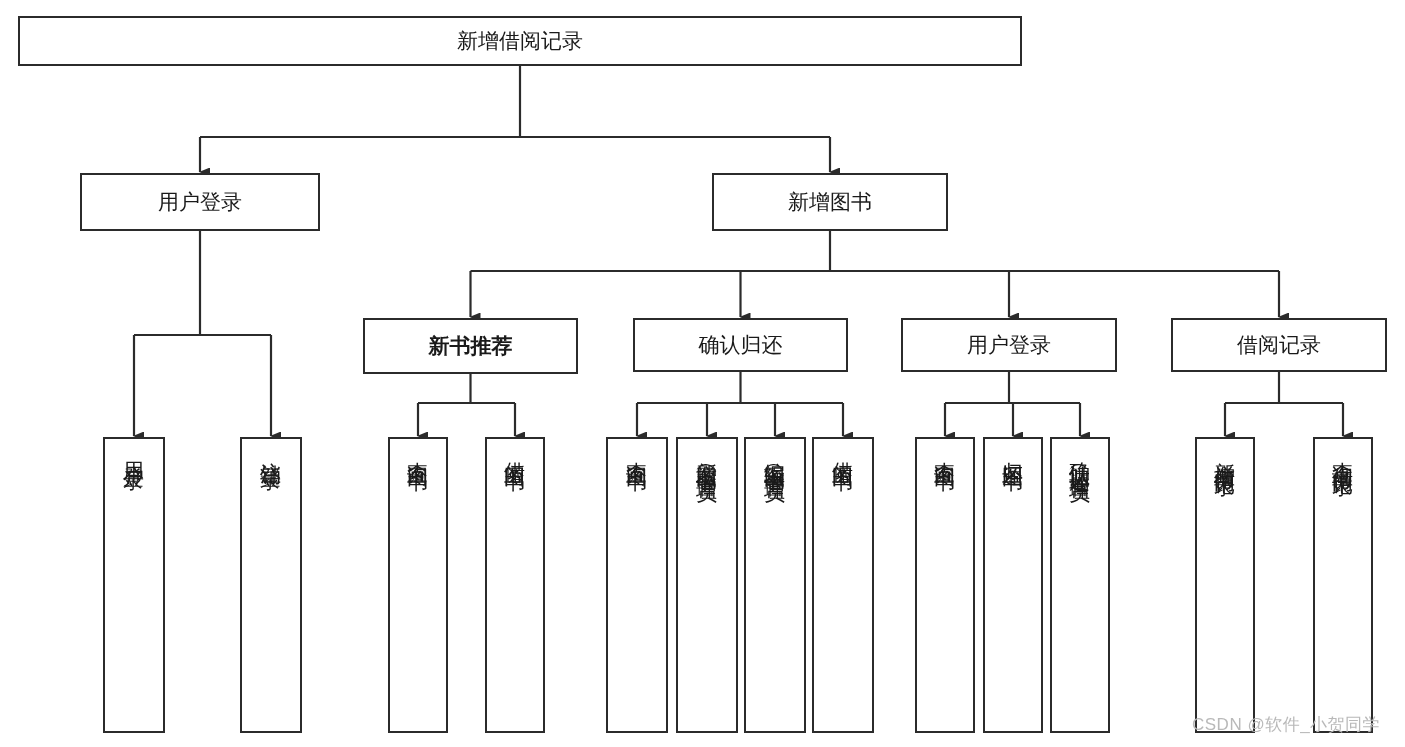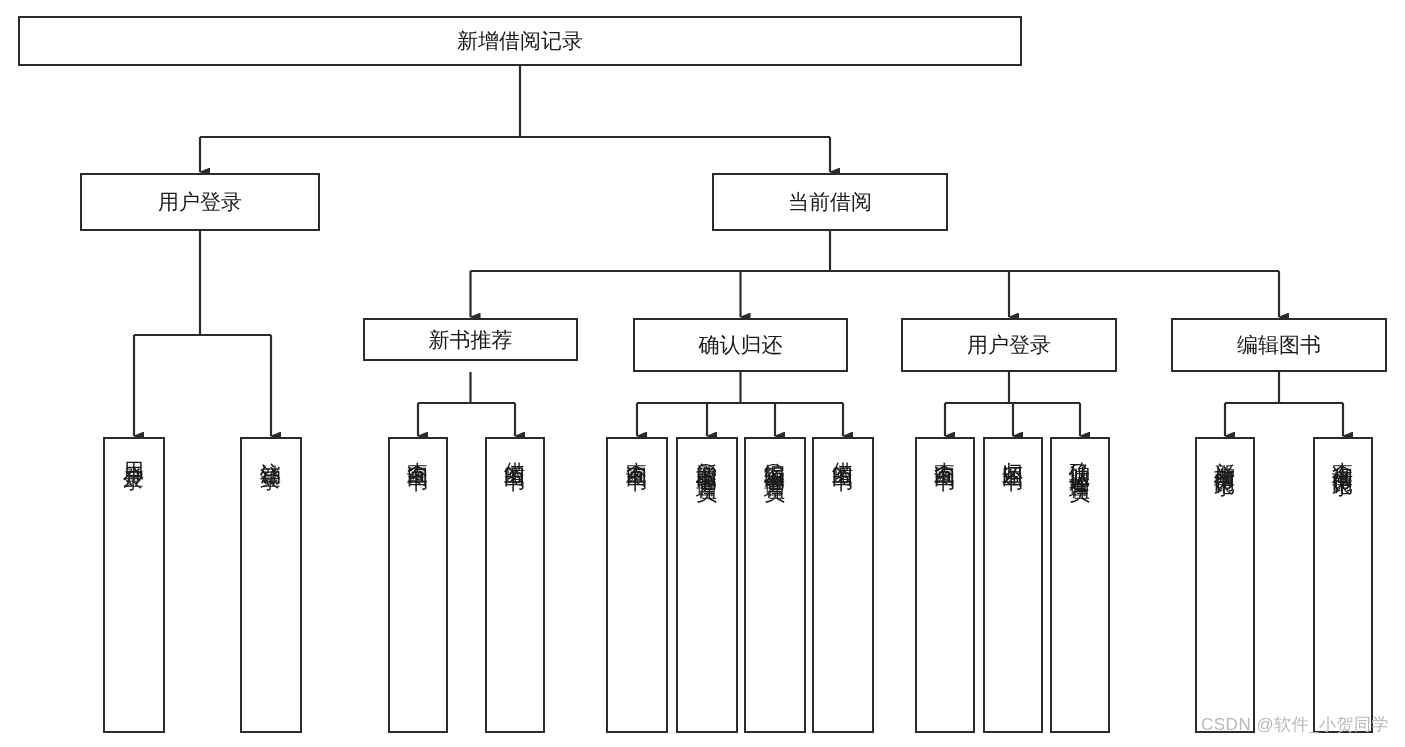--- a/index.html
+++ b/index.html
@@ -115,33 +115,33 @@
       </g>
   </svg>
   <div id="node-layer">
       <div class="node horiz root" style="left: 18px; top: 16px; width: 1004px; height: 50px;">
         <span class="node-label">新增借阅记录</span>
       </div>
       <div class="node horiz" style="left: 80px; top: 173px; width: 240px; height: 58px;">
         <span class="node-label">用户登录</span>
       </div>
       <div class="node horiz" style="left: 712px; top: 173px; width: 236px; height: 58px;">
-        <span class="node-label">当前借阅</span>
+        <span class="node-label">新增图书</span>
       </div>
-      <div class="node horiz" style="left: 363px; top: 318px; width: 215px; height: 43px;">
+      <div class="node horiz" style="left: 363px; top: 318px; width: 215px; height: 56px; font-weight: bold;">
         <span class="node-label">新书推荐</span>
       </div>
       <div class="node horiz" style="left: 633px; top: 318px; width: 215px; height: 54px;">
         <span class="node-label">确认归还</span>
       </div>
       <div class="node horiz" style="left: 901px; top: 318px; width: 216px; height: 54px;">
         <span class="node-label">用户登录</span>
       </div>
       <div class="node horiz" style="left: 1171px; top: 318px; width: 216px; height: 54px;">
-        <span class="node-label">编辑图书</span>
+        <span class="node-label">借阅记录</span>
       </div>
       <div class="node vert" style="left: 103px; top: 437px; width: 62px; height: 296px;">
         <span class="node-label">用户登录</span>
       </div>
       <div class="node vert" style="left: 240px; top: 437px; width: 62px; height: 296px;">
         <span class="node-label">注销登录</span>
       </div>
       <div class="node vert" style="left: 388px; top: 437px; width: 60px; height: 296px;">
         <span class="node-label">查询图书</span>
       </div>
@@ -169,14 +169,14 @@
       <div class="node vert" style="left: 1050px; top: 437px; width: 60px; height: 296px;">
         <span class="node-label">确认归还（管理员）</span>
       </div>
       <div class="node vert" style="left: 1195px; top: 437px; width: 60px; height: 296px;">
         <span class="node-label">新增借阅记录</span>
       </div>
       <div class="node vert" style="left: 1313px; top: 437px; width: 60px; height: 296px;">
         <span class="node-label">查询借阅记录</span>
       </div>
     </div>
-  <div class="watermark" style="left:1192px; top:713px;margin-left:9px;">CSDN @软件_小贺同学</div>
+  <div class="watermark" style="left:1192px; top:713px;">CSDN @软件_小贺同学</div>
 </div>
 
 </body></html>

